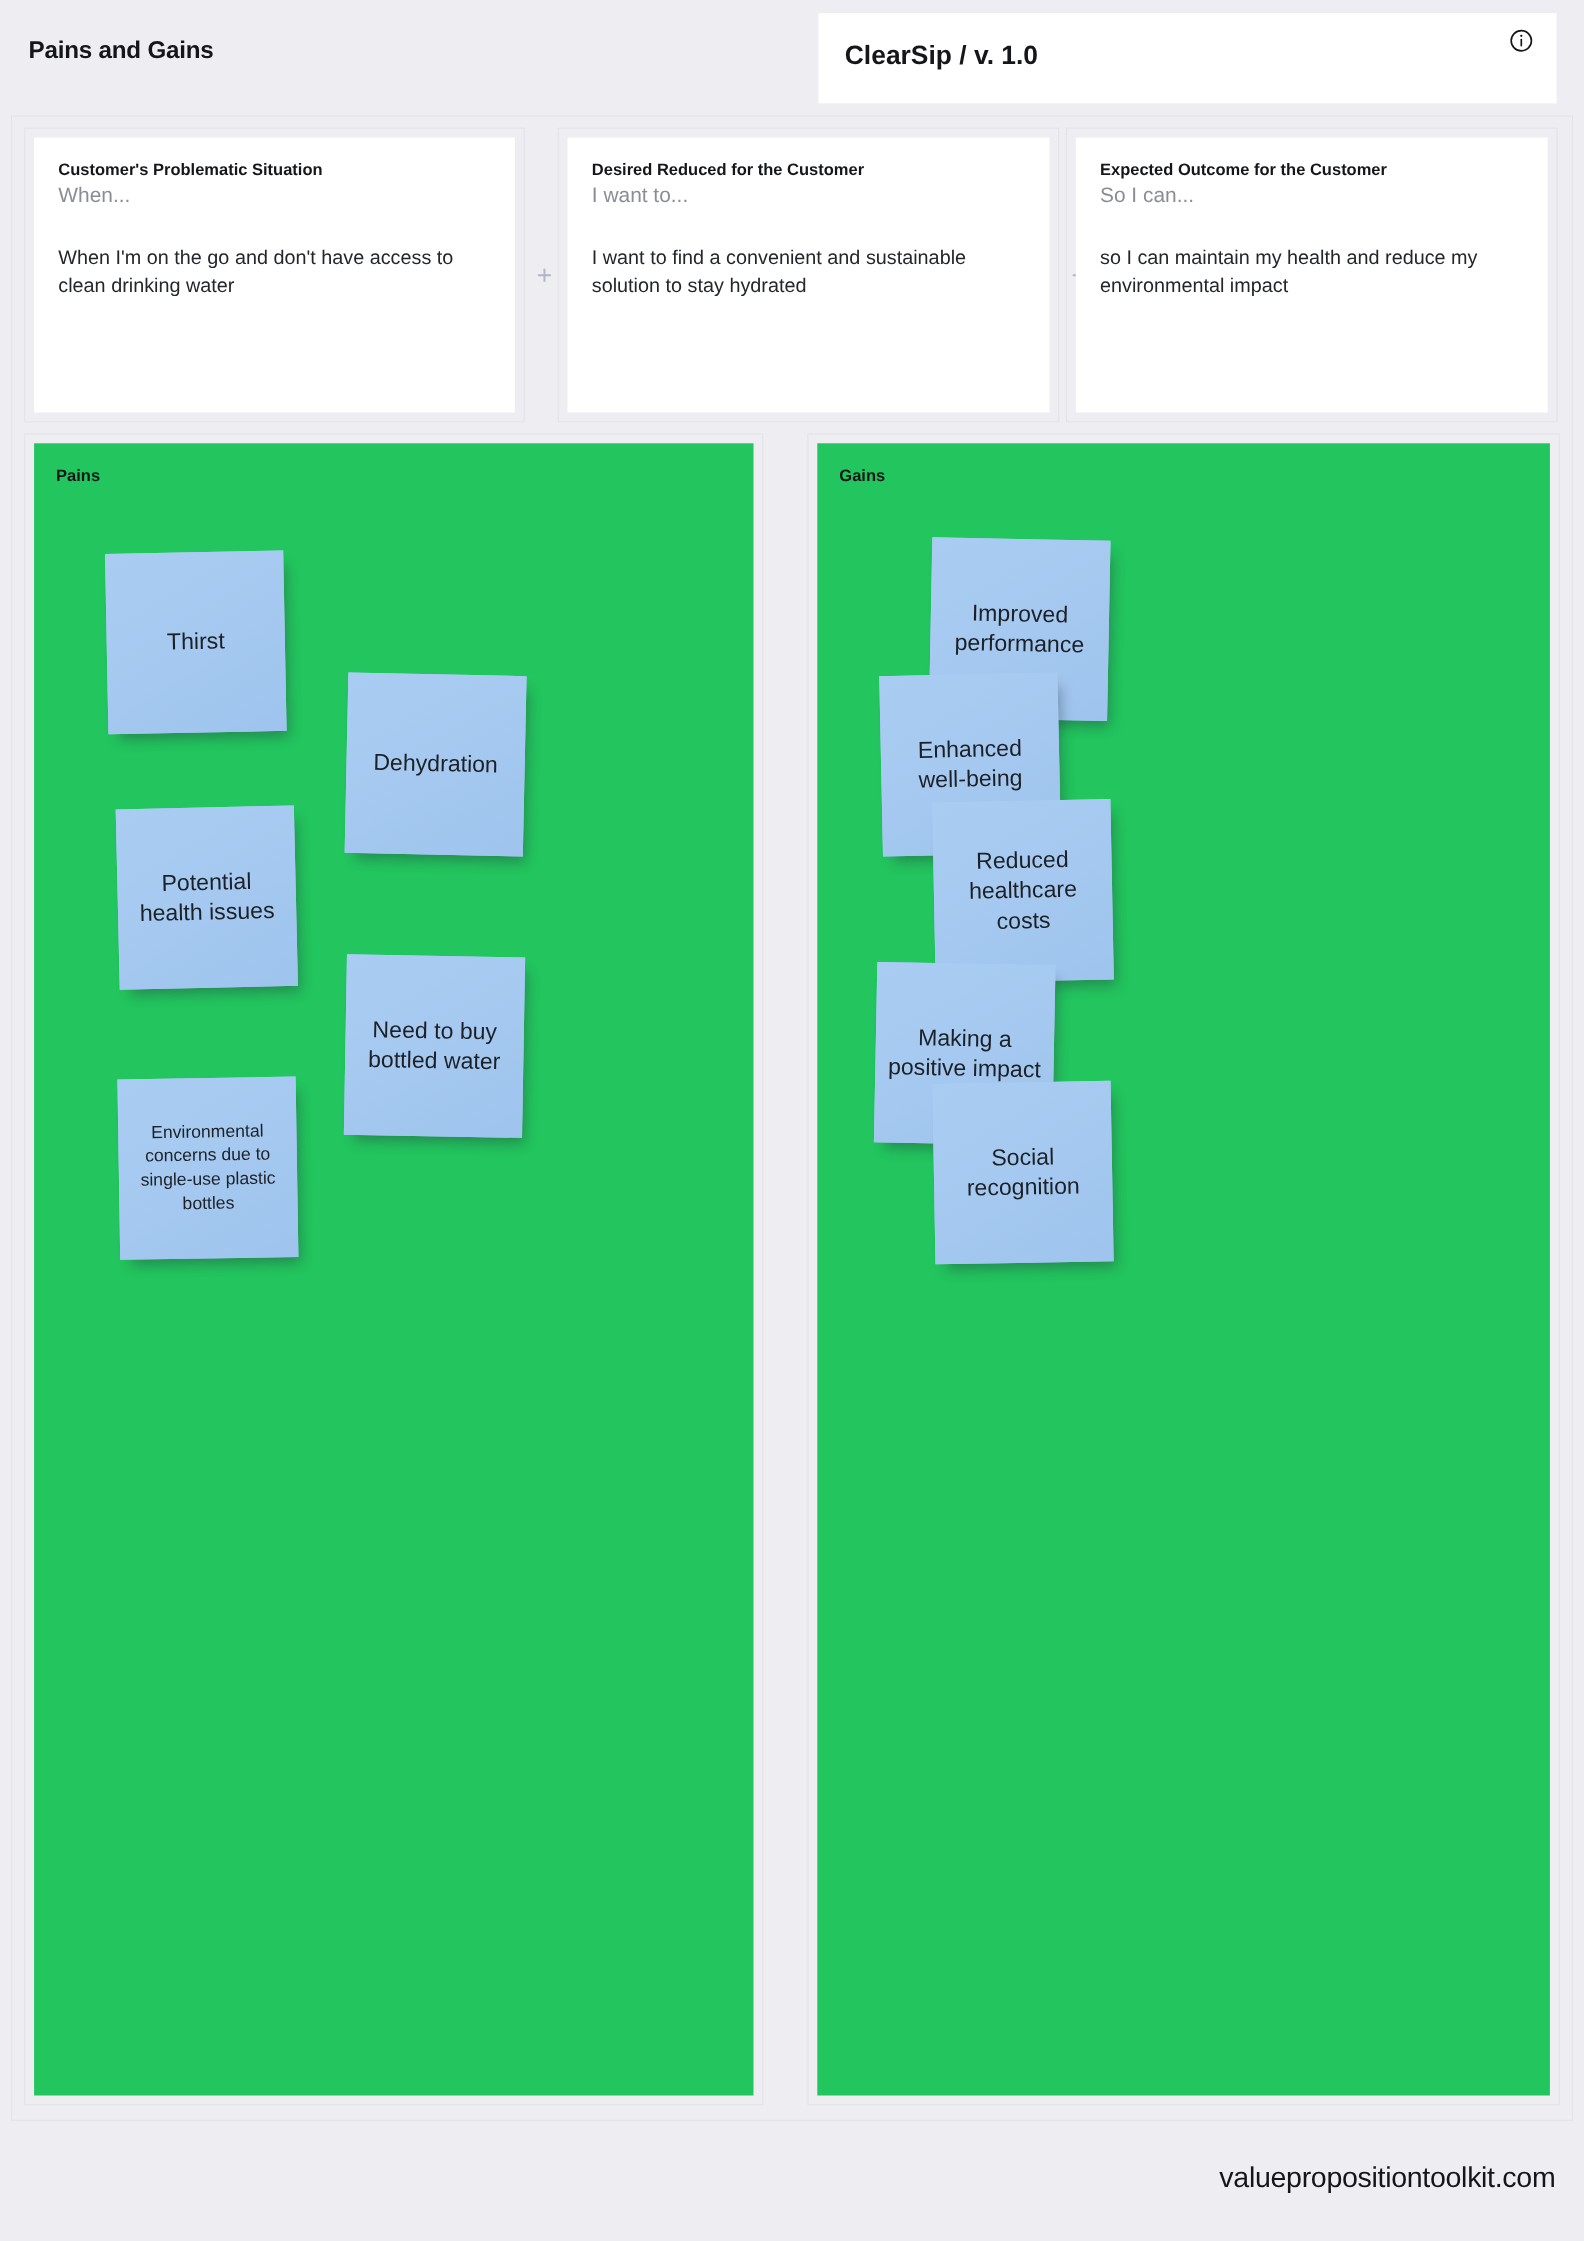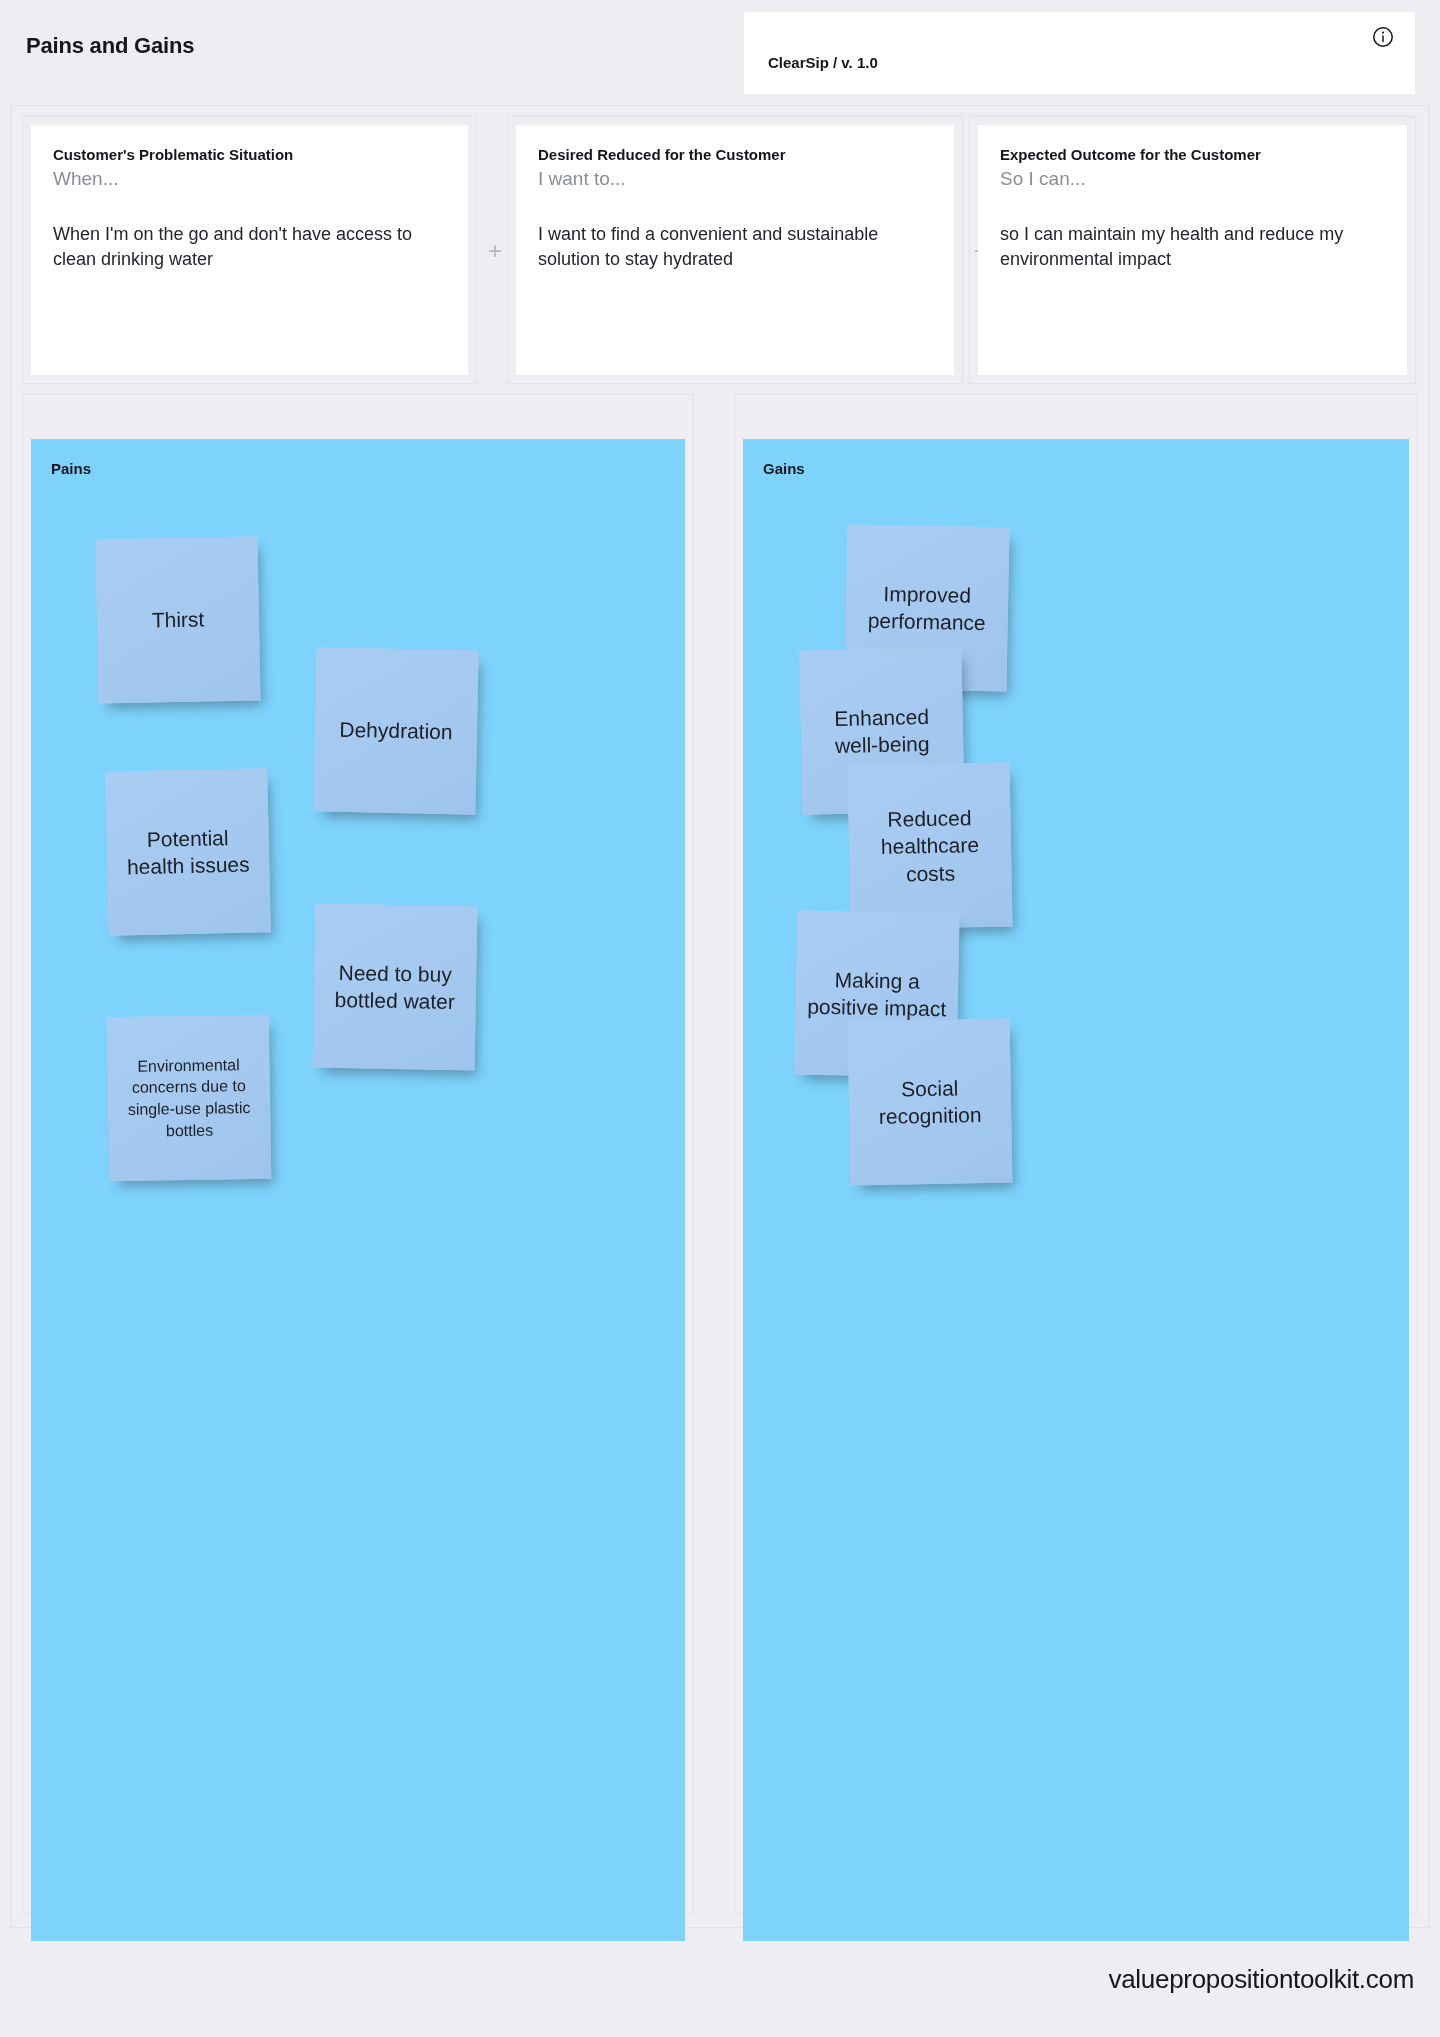--- a/index.html
+++ b/index.html
@@ -17,22 +17,22 @@
   #header{position:absolute;left:0;top:0;width:1440px;height:100px;}
   #page-title{
     position:absolute;left:26px;top:33px;
     font-size:22px;font-weight:bold;letter-spacing:-.2px;color:#14161a;
   }
   #version-box{
     position:absolute;left:744px;top:12px;width:671px;height:82px;
     background:#ffffff;
   }
   #version-label{
-    position:absolute;left:24px;top:42px;
-    font-size:15px;font-weight:bold;color:#14161a;
+    position:absolute;left:24px;top:25px;
+    font-size:24px;font-weight:bold;color:#14161a;
   }
   #info-icon{
     position:absolute;left:1372px;top:26px;width:22px;height:22px;cursor:pointer;
   }
 
   
   #canvas-frame{
     position:absolute;left:10px;top:105px;width:1420px;height:1823px;
     border:1px solid #e2e2e8;
     box-sizing:border-box;
@@ -67,22 +67,22 @@
   #plus-0{left:462px;}
   #plus-1{left:948px;}
 
   
   #panels{position:absolute;left:22px;top:394px;width:1396px;height:1520px;}
   .panel-outer{
     position:absolute;top:0;height:1520px;
     border:1px solid #e2e2e8;box-sizing:border-box;padding:8px;
   }
   .panel-inner{
-    width:100%;height:100%;background:#7dd3fc;box-sizing:border-box;
-    position:relative;overflow:hidden;margin-top:36px;
+    width:100%;height:100%;background:#22c55e;box-sizing:border-box;
+    position:relative;overflow:hidden;
   }
   .panel-title{
     position:absolute;left:20px;top:21px;
     font-size:15px;font-weight:bold;color:#14161a;
   }
   #panel-pains{left:0px;width:672px;}
   #panel-gains{left:712px;width:684px;}
 
   
   .note{

